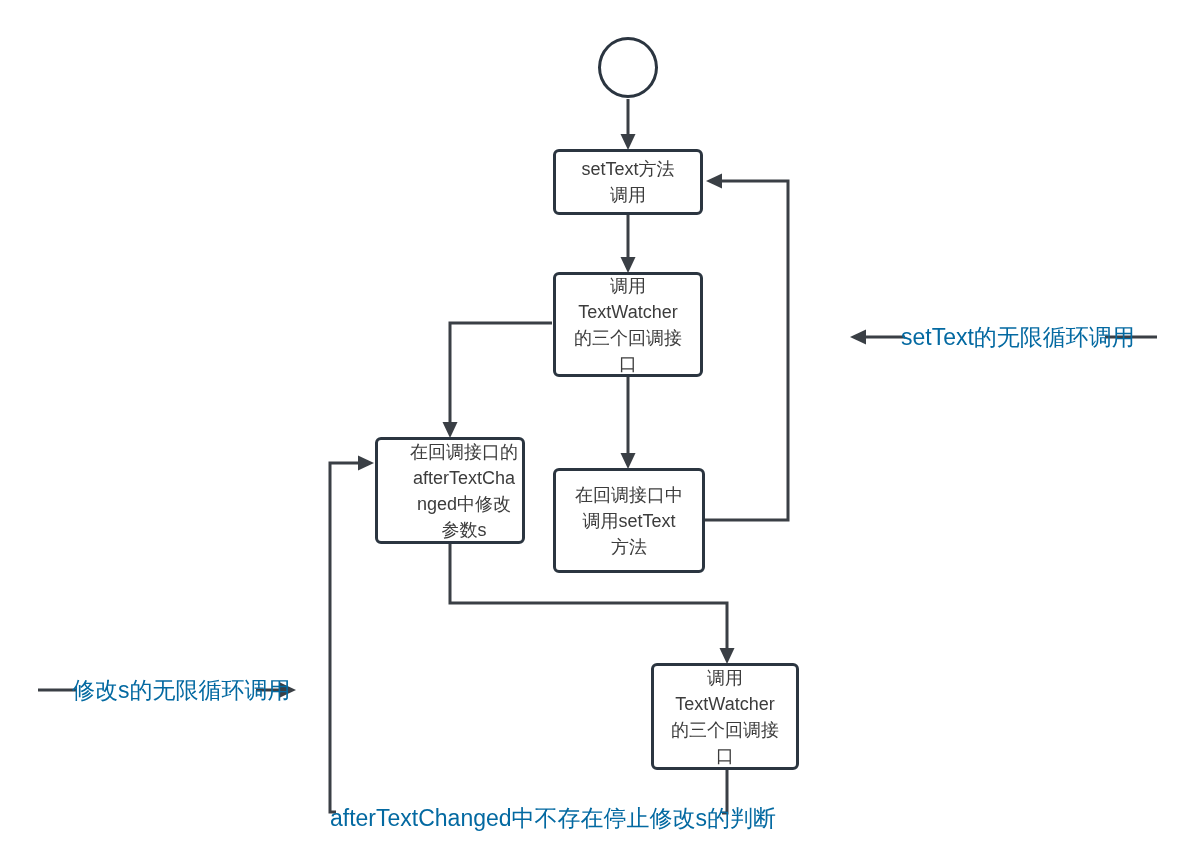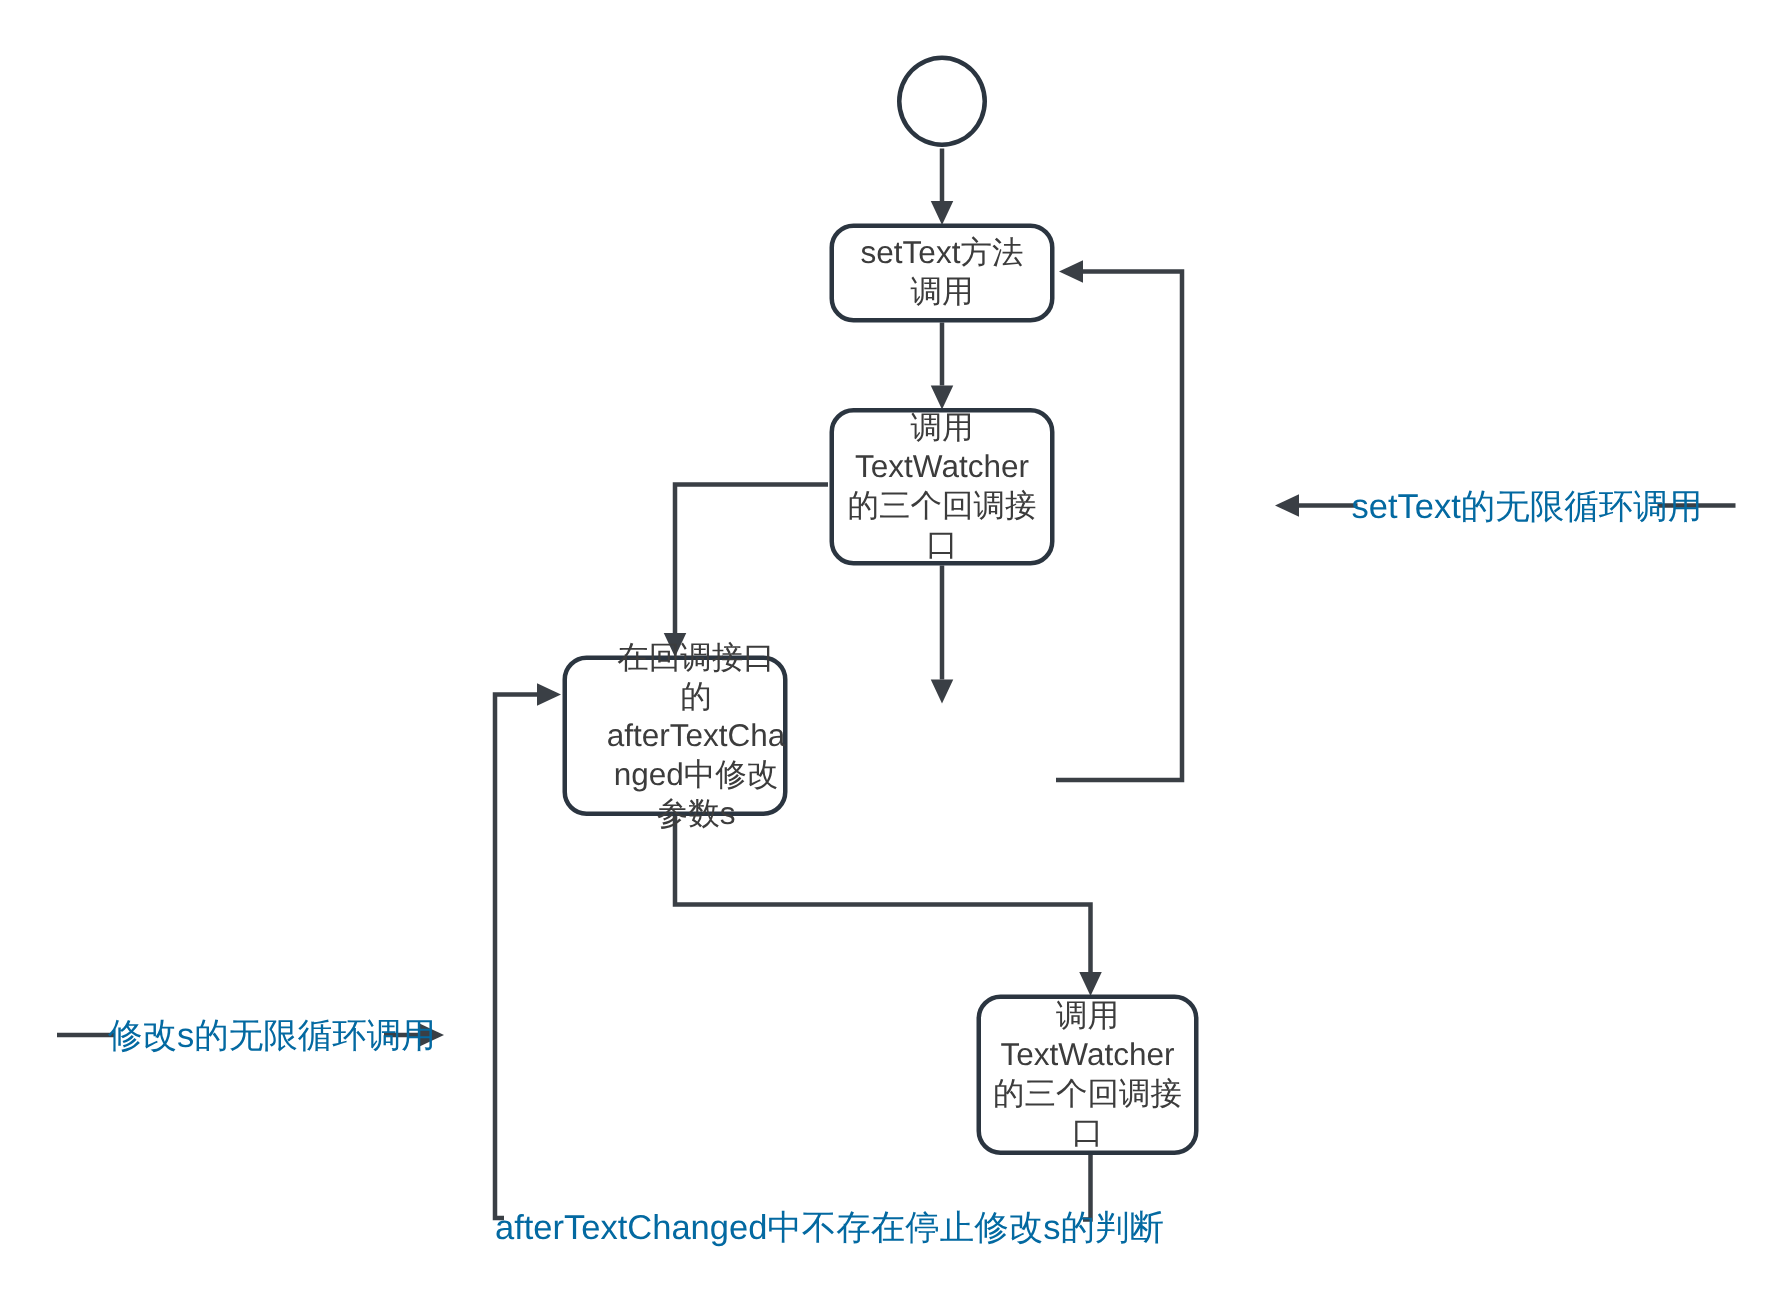--- a/index.html
+++ b/index.html
@@ -28,27 +28,27 @@
     stroke-width: 3;
   }
   .connector-layer polygon {
     fill: #3a3f45;
     stroke: none;
   }
   .node {
     position: absolute;
     box-sizing: border-box;
     border: 3px solid #2b3540;
-    border-radius: 16px;
+    border-radius: 6px;
     background: #ffffff;
     display: flex;
     align-items: center;
     justify-content: center;
     text-align: center;
-    font-size: 21px;
+    font-size: 18px;
     line-height: 26px;
     white-space: pre-line;
   }
   .start-circle {
     position: absolute;
     box-sizing: border-box;
     border: 3.5px solid #2b3540;
     border-radius: 50%;
     background: #ffffff;
   }
@@ -128,20 +128,23 @@
   <div class="node" style="left:553px; top:272px; width:150px; height:105px;">调用
 TextWatcher
 的三个回调接
 口</div>
 
   <div class="node" style="left:375px; top:437px; width:150px; height:107px;padding-left:28px;">在回调接口的
 afterTextCha
 nged中修改
 参数s</div>
 
+  <div class="node" style="left:553px; top:468px; width:152px; height:105px;">在回调接口中
+调用setText
+方法</div>
 
   <div class="node" style="left:651px; top:663px; width:148px; height:107px;">调用
 TextWatcher
 的三个回调接
 口</div>
 
   <div class="annotation centered" style="left:901px; top:325px; width:208px;">setText的无限循环调用</div>
 
   <div class="annotation centered" style="left:72px; top:678px; width:188px;">修改s的无限循环调用</div>
 

